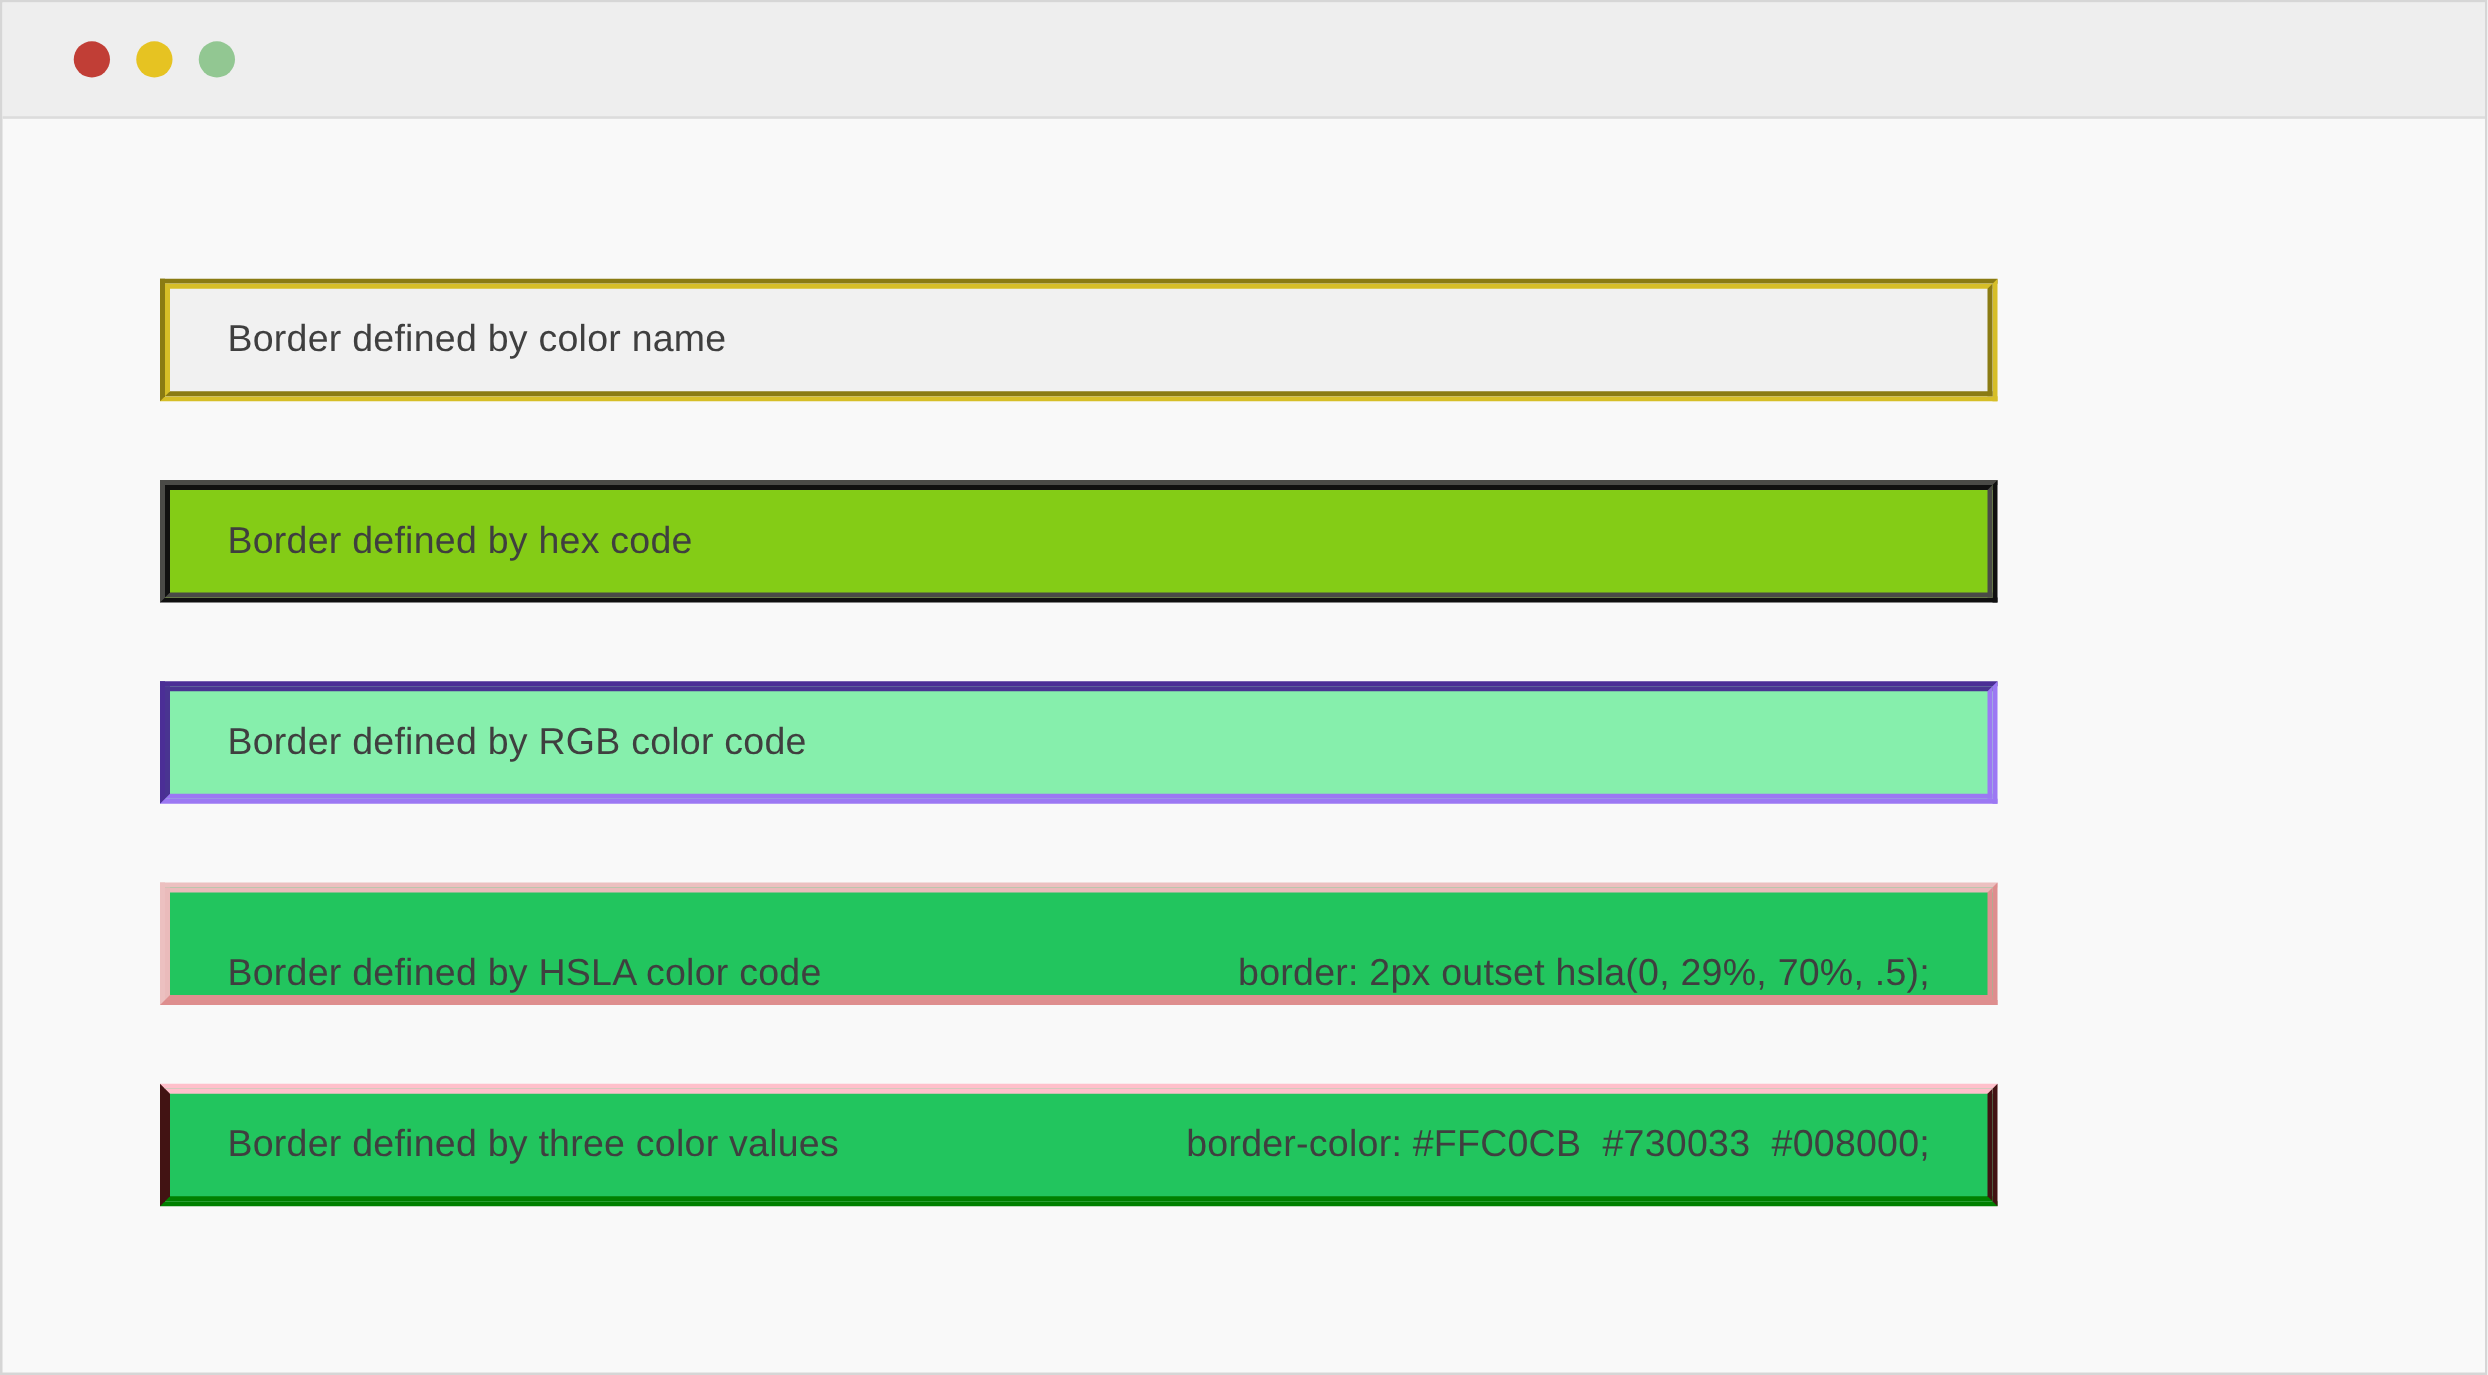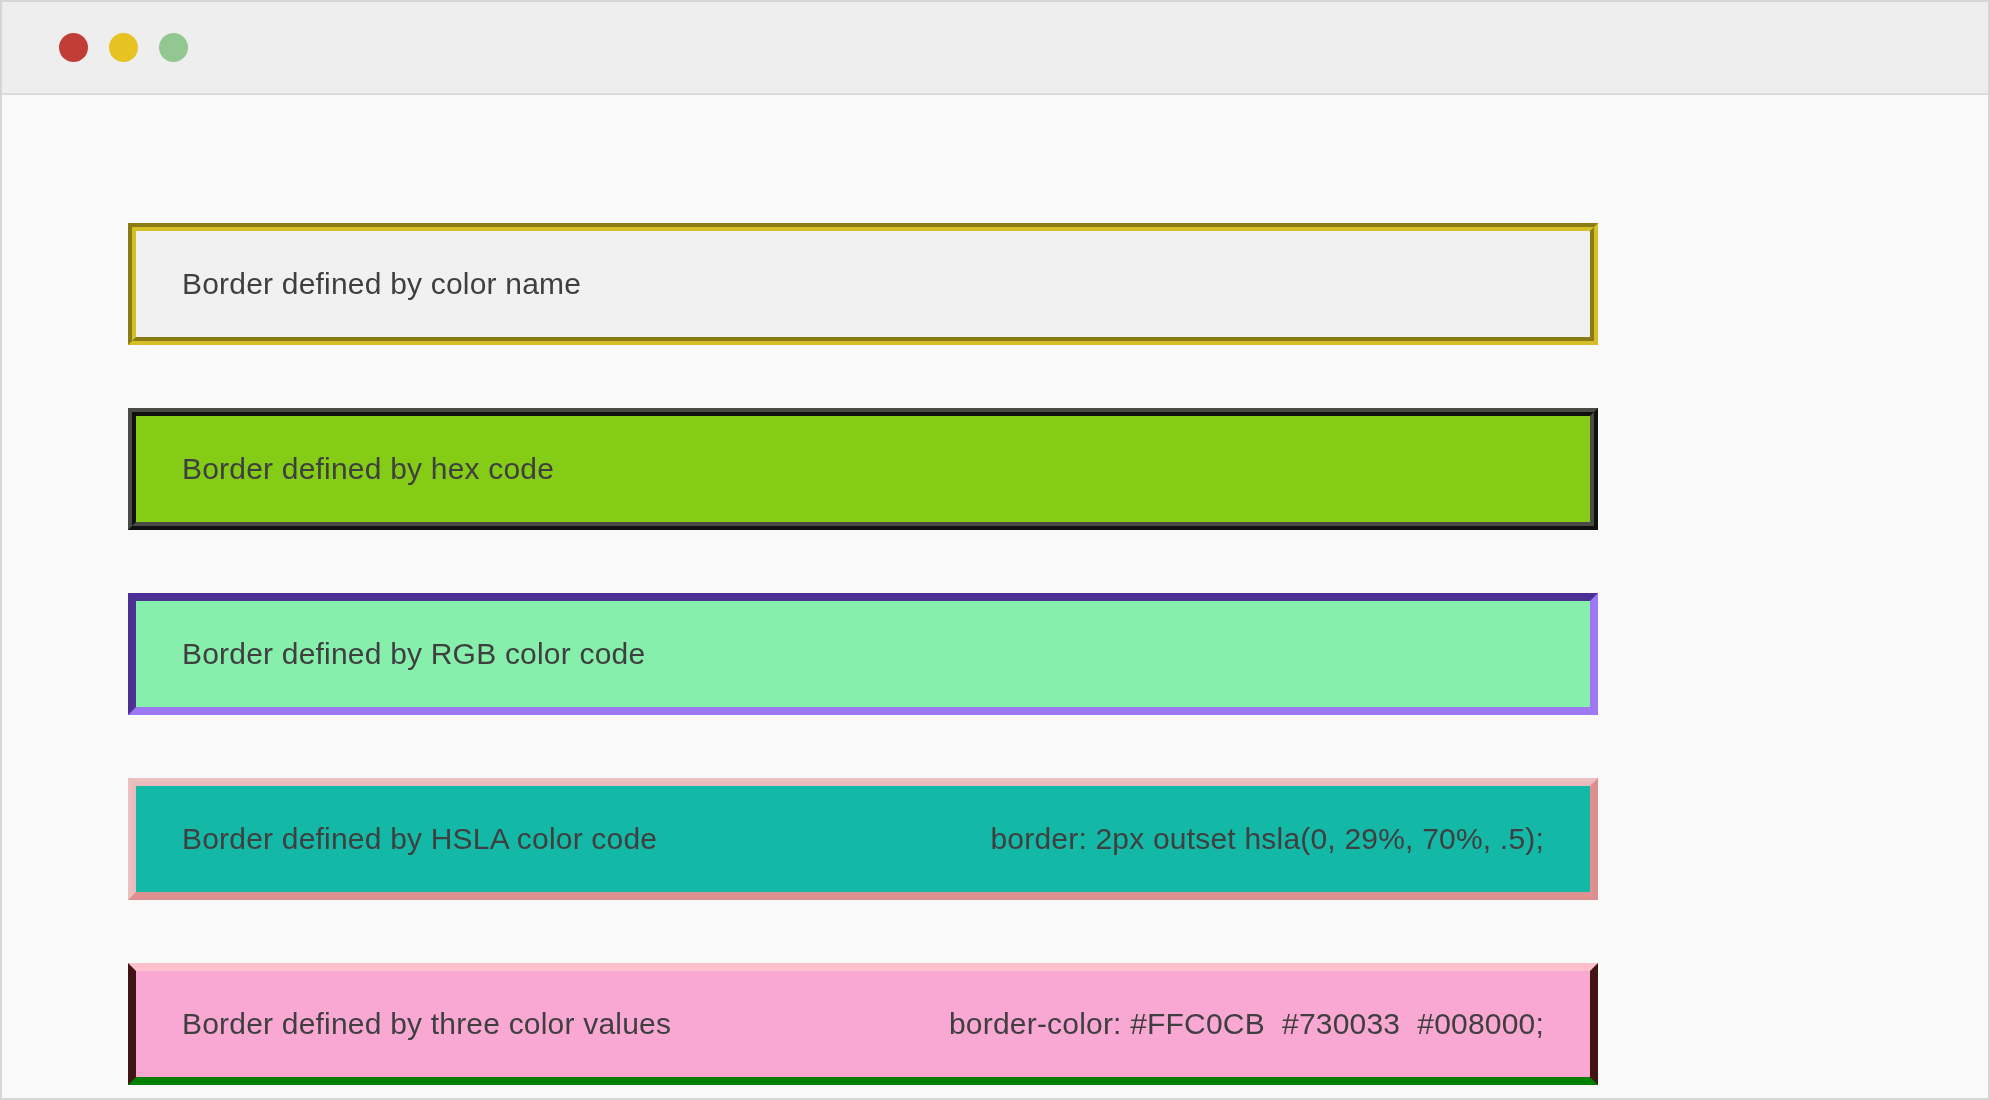--- a/index.html
+++ b/index.html
@@ -41,21 +41,21 @@
     border: 4px solid transparent;
     margin-bottom: 63px;
   }
   .demo-box-inner {
     box-sizing: content-box;
     border: 4px solid transparent;
     height: 82px;
     display: flex;
     align-items: center;
     justify-content: space-between;
-    padding: 12px 46px;
+    padding: 0 46px;
     font-size: 30px;
     letter-spacing: 0.2px;
   }
   .box-label { white-space: pre; }
   .box-code  { white-space: pre; text-align: right; }
 </style>
 </head>
 <body style="background: rgb(249, 249, 249);">
 
 <div class="window-frame">
@@ -80,27 +80,27 @@
       </div>
     </div>
 
     <div class="demo-box-outer" style="border-color: rgb(75, 46, 150) rgb(156, 120, 243) rgb(156, 120, 243) rgb(75, 46, 150);">
       <div class="demo-box-inner" style="background: #86efac; border-color: rgb(73, 52, 145) rgb(156, 120, 243) rgb(156, 120, 243) rgb(73, 52, 145);">
         <span class="box-label">Border defined by RGB color code</span>
       </div>
     </div>
 
     <div class="demo-box-outer" style="border-color: rgb(236, 192, 192) rgb(222, 142, 142) rgb(222, 142, 142) rgb(236, 192, 192);">
-      <div class="demo-box-inner" style="background: #14b8a6; border-color: rgb(234, 187, 187) rgb(223, 144, 144) rgb(223, 144, 144) rgb(234, 187, 187);">
+      <div class="demo-box-inner" style="background: #22c55e; border-color: rgb(234, 187, 187) rgb(223, 144, 144) rgb(223, 144, 144) rgb(234, 187, 187); align-items: flex-end;">
         <span class="box-label">Border defined by HSLA color code</span>
         <span class="box-code">border: 2px outset hsla(0, 29%, 70%, .5);</span>
       </div>
     </div>
 
     <div class="demo-box-outer" style="border-color: rgb(255, 192, 203) rgb(66, 19, 19) rgb(0, 128, 0);">
-      <div class="demo-box-inner" style="background: #f9a8d4; border-color: rgb(255, 192, 203) rgb(66, 19, 19) rgb(0, 128, 0);">
+      <div class="demo-box-inner" style="background: #22c55e; border-color: rgb(255, 192, 203) rgb(66, 19, 19) rgb(0, 128, 0);">
         <span class="box-label">Border defined by three color values</span>
         <span class="box-code">border-color: #FFC0CB  #730033  #008000;</span>
       </div>
     </div>
 
   </div>
 </div>
 
 </body></html>

